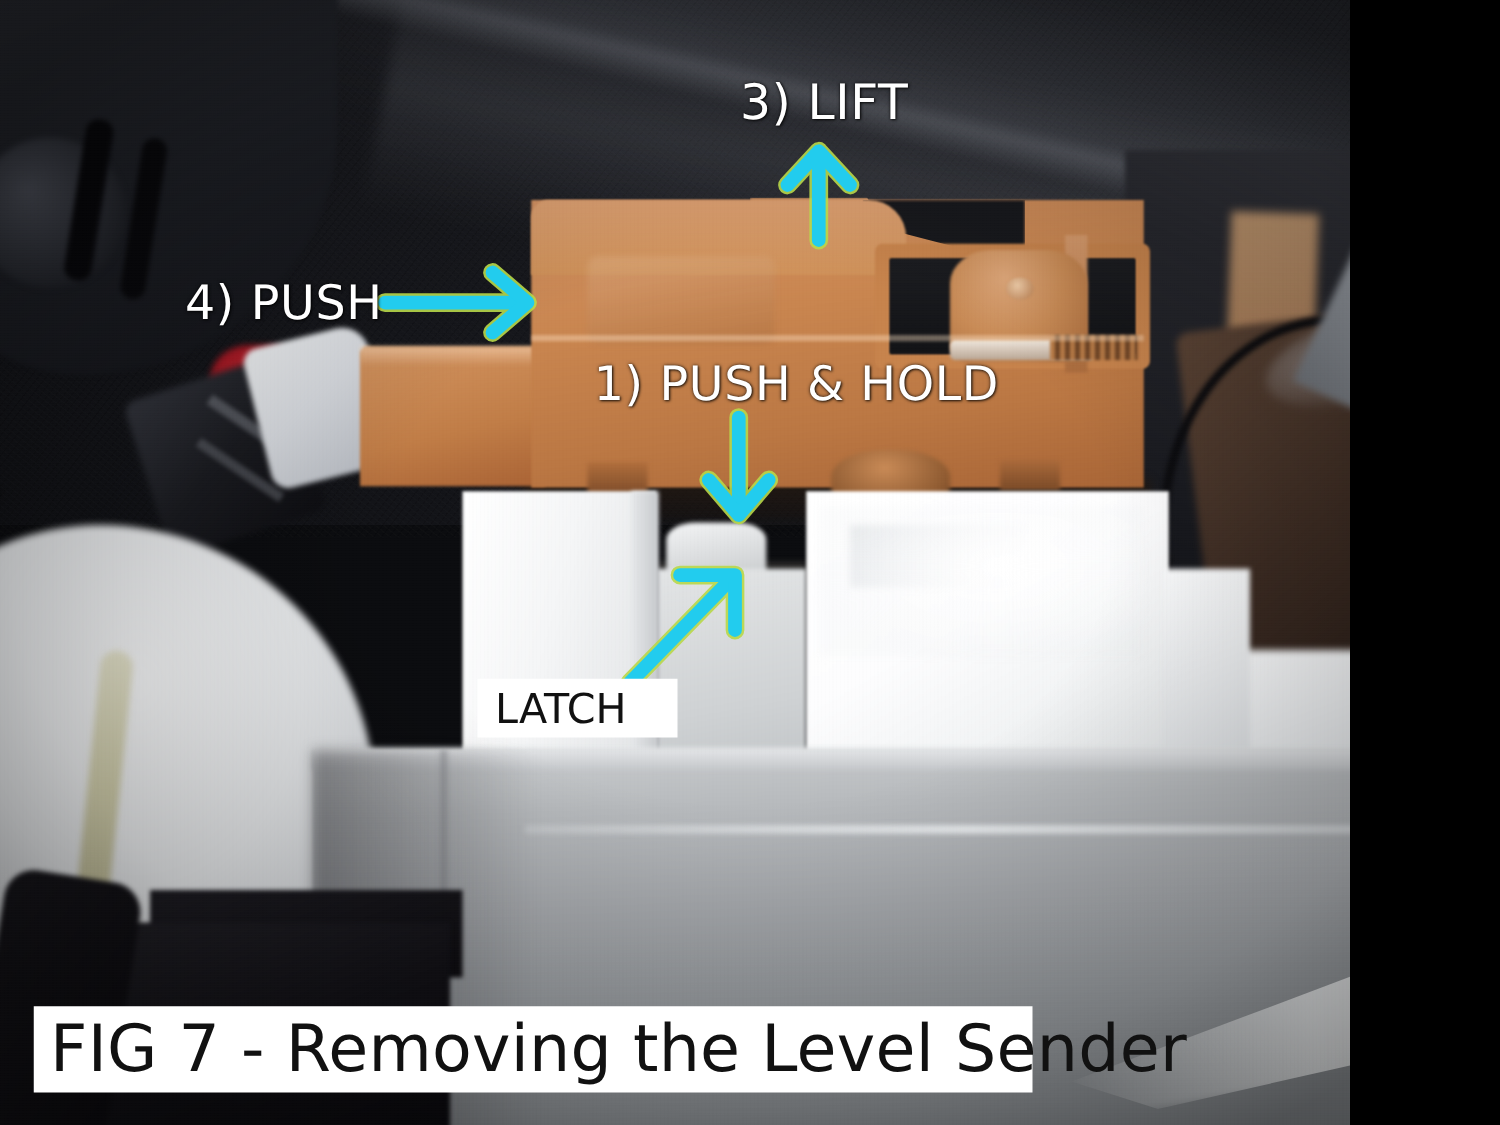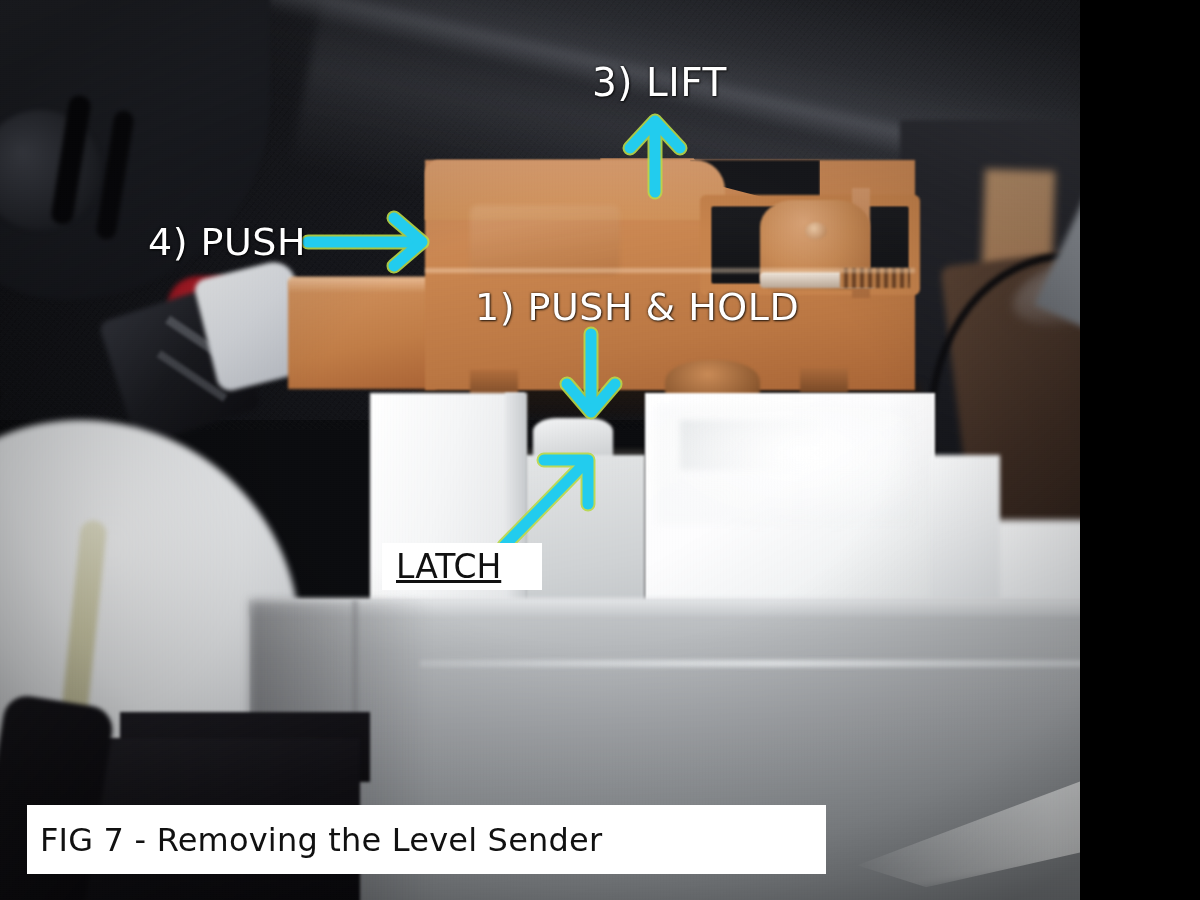--- a/index.html
+++ b/index.html
@@ -440,25 +440,24 @@
     color: #111111;
     font-family: "DejaVu Sans", sans-serif;
     display: flex;
     align-items: center;
     white-space: nowrap;
   }
   #label-latch {
     left: 382px; top: 543px; width: 146px; height: 47px;
     font-size: 33px;
     padding-left: 14px;
-    text-decoration: underline;
   }
   #caption-box {
     left: 27px; top: 805px; width: 786px; height: 69px;
-    font-size: 32px;
+    font-size: 52px;
     padding-left: 13px;
     letter-spacing: .2px;
   }
 
   
   .arrow { position: absolute; overflow: visible; }
 </style>
 </head>
 <body>
 

